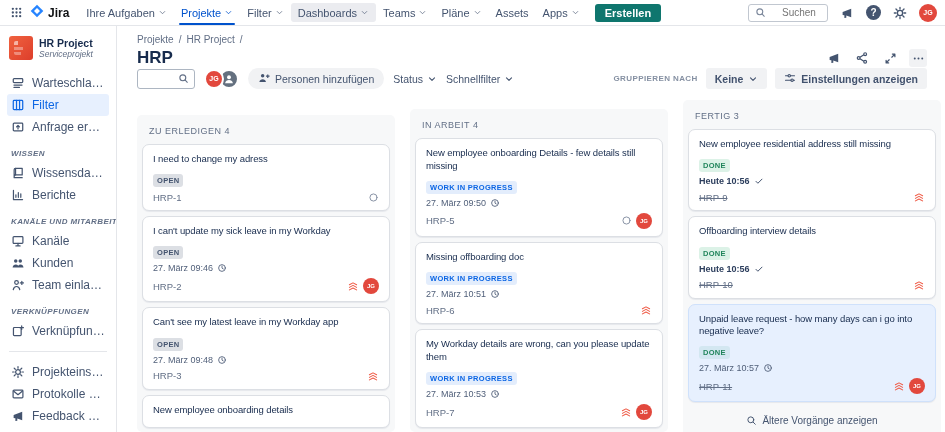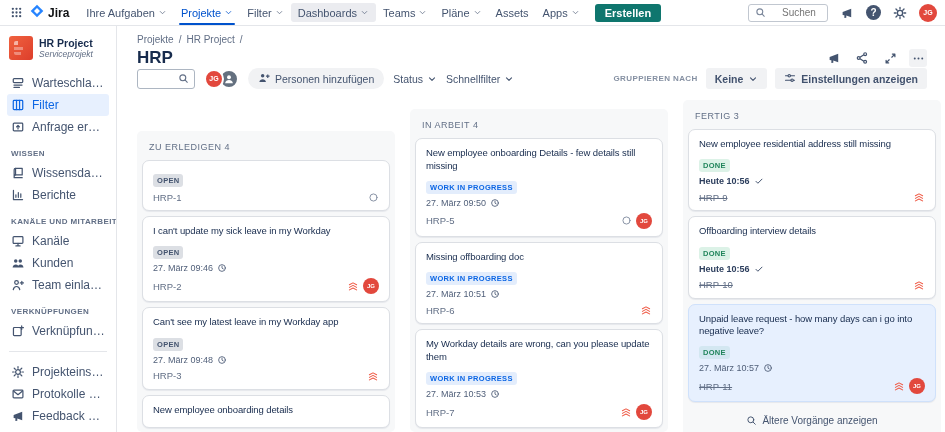--- a/index.html
+++ b/index.html
@@ -56,21 +56,21 @@
   .side-item { display:flex; align-items:center; gap:7px; height:22px; padding:0 4px;
     border-radius:3px; font-size:12px; color:#44546F; cursor:pointer; position:relative;
     white-space:nowrap; overflow:hidden; }
   .side-item .lbl { overflow:hidden; text-overflow:ellipsis; }
   .side-item .sicon { flex:0 0 14px; display:inline-flex; color:#44546F; }
   .side-item.active { background:#E7F0FE; color:#0C66E4; }
   .side-item.active .sicon { color:#0C66E4; }
   .side-item.active::before { content:''; position:absolute; left:-7px; top:2px; bottom:2px;
     width:3px; background:#0C66E4; border-radius:0 2px 2px 0; }
   .side-heading { font-size:8px; font-weight:bold; letter-spacing:.4px; color:#626F86;
-    margin:11px 4px 4px; white-space:nowrap; }
+    margin:11px 4px 4px; white-space:nowrap;font-style:italic; }
   .side-divider { border-top:1px solid #E4E6EA; margin:9px 2px; }
 
   
   .main { flex:1; display:flex; flex-direction:column; min-width:0;
     padding:8px 18px 0 20px; }
   .breadcrumb { display:flex; align-items:center; gap:5px; font-size:10px; color:#626F86; }
   .breadcrumb a { color:#626F86; text-decoration:none; cursor:pointer; }
   .title-row { display:flex; align-items:center; margin-top:3px; }
   .page-title { font-size:17px; font-weight:bold; color:#172B4D; }
   .title-actions { margin-left:auto; display:flex; align-items:center; gap:10px; }
@@ -470,20 +470,21 @@
             </span>
             <span>Einstellungen anzeigen</span>
           </button>
         </span>
       </div>
 
       <div class="board" id="board">
           <div class="column">
             <div class="col-header"><span>ZU ERLEDIGEN</span> <span>4</span></div>
             <div class="card">
+              <div class="card-title">I need to change my adress</div>
               <div><span class="badge open">OPEN</span></div>
               <div class="card-footer">
                 <span class="key">HRP-1</span>
                 <span class="foot-icons">
                   <span class="pr-icon none">
                     <svg viewBox="0 0 16 16" width="11" height="11" fill="none" stroke="currentColor" stroke-width="1.4" stroke-linecap="round" stroke-linejoin="round">
                       <circle cx="8" cy="8" r="5.2"></circle>
                     </svg>
                   </span>
                 </span>

